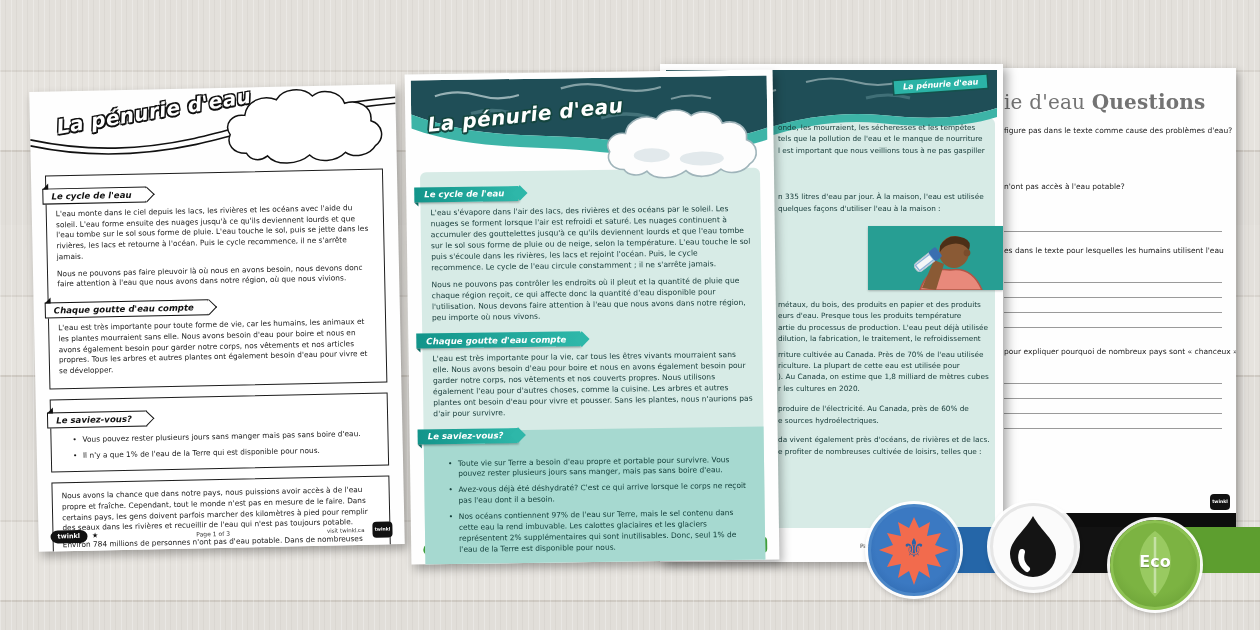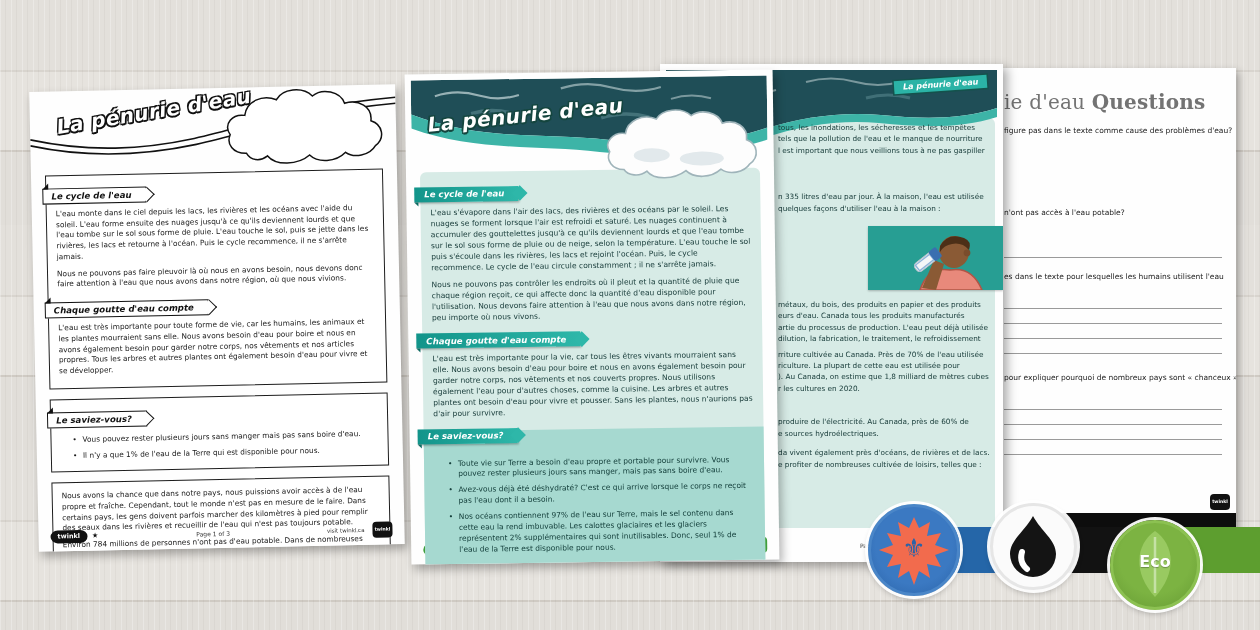--- a/index.html
+++ b/index.html
@@ -54,31 +54,31 @@
   .darkbox .tealbanner{transform:translateY(-8px);margin-left:-18px;}
   .darkbox ul.dots li{font-size:7.5px;color:#15403c;}
   
   .page3{left:660px;top:64px;width:343px;height:498px;z-index:3;box-shadow:4px 4px 10px rgba(0,0,0,.35);overflow:hidden;}
   .mint3{position:absolute;left:8px;right:8px;top:54px;bottom:34px;background:#d7ebe6;border-radius:6px;}
   .p3ocean{position:absolute;left:6px;right:6px;top:6px;height:112px;z-index:2;}
   .ribbon{position:absolute;right:16px;top:14px;transform:rotate(-4deg);background:#2bb3a6;color:#fff;font-size:8px;font-weight:bold;font-style:italic;
     padding:2px 9px;z-index:3;box-shadow:0 0 0 1.5px #14524c;}
   .p3text{position:absolute;left:118px;top:58px;width:224px;z-index:4;}
   .frag{font-size:7.3px;line-height:11.4px;white-space:nowrap;color:#163a38;}
-  .fgap4{margin-bottom:4px;} .fgap34{margin-bottom:35px;} .fgap10{margin-bottom:4px;} .fgap6{margin-bottom:22px;} .fgap8{margin-bottom:8px;}
+  .fgap4{margin-bottom:4px;} .fgap34{margin-bottom:35px;} .fgap10{margin-bottom:4px;} .fgap6{margin-bottom:9px;} .fgap8{margin-bottom:8px;}
   .boybox{position:relative;margin:12px 0 9px 90px;width:135px;height:64px;background:#279e93;box-shadow:0 1px 2px rgba(0,0,0,.25);}
   .p3footer{position:absolute;left:0;right:14px;bottom:9px;display:flex;align-items:center;}
   .p3footer .pageno{flex:none;margin-left:200px;}
   .p3footer .cert{margin-left:auto;}
   
   .page4{left:1002px;top:68px;width:234px;height:494px;z-index:2;box-shadow:3px 4px 8px rgba(0,0,0,.3);overflow:hidden;padding:0;}
   .q-title{margin:22px 0 0;padding-left:2px;font-size:20px;color:#737373;font-weight:normal;letter-spacing:.2px;font-family:"DejaVu Serif","Liberation Serif",serif;}
   .q-title b{font-weight:bold;}
   .qtext{font-size:7.5px;color:#222;margin:0;padding-left:2px;white-space:nowrap;}
-  .q1{margin-top:12px;} .q2{margin-top:73px;} .q3{margin-top:14px;} .q4{margin-top:19px;} .q5{margin-top:14px;}
+  .q1{margin-top:12px;} .q2{margin-top:47px;} .q3{margin-top:14px;} .q4{margin-top:19px;} .q5{margin-top:14px;}
   .ans{height:14px;border-bottom:1px solid #9a9a9a;margin:0 14px 0 2px;}
   .ans.first{margin-top:13px;}
   .q2line{margin-top:26px;}
   .blackbar{position:absolute;left:12px;right:0;bottom:33px;height:16px;background:#0d0d0d;}
   .p4cert{position:absolute;right:6px;bottom:52px;}
   
   .badgestrip{position:absolute;left:0;top:0;width:1260px;height:630px;z-index:10;pointer-events:none;}
   .bar{position:absolute;top:527px;height:46px;}
   .bar.blue{left:900px;width:140px;background:#2566a8;}
   .bar.black{left:1040px;width:115px;background:#121212;}
@@ -103,21 +103,21 @@
       <path d="M0,0 H331 V38 C295,50 255,49 215,45 C150,39 75,58 0,104 Z" fill="#1f4e57"></path>
       <path d="M0,104 C75,58 150,39 215,45 C255,49 295,50 331,38 L331,47 C295,59 253,57 213,53 C152,47 80,66 10,110 L0,110 Z" fill="#3db4a7"></path>
       <path d="M30,20 q20,-6 40,0 q20,6 40,0" stroke="#e8f4f3" stroke-width="2" fill="none" opacity=".55"></path>
       <path d="M140,12 q25,-7 50,0 q22,6 44,0" stroke="#e8f4f3" stroke-width="2" fill="none" opacity=".45"></path>
       <path d="M60,32 q18,-5 36,0" stroke="#57858c" stroke-width="3" fill="none" opacity=".6"></path>
       <path d="M200,28 q22,-6 44,0" stroke="#57858c" stroke-width="3" fill="none" opacity=".6"></path>
     </svg>
     <div class="ribbon">La pénurie d'eau</div>
     <div class="p3text">
       <div class="fgap34">
-        <div class="frag">tous, les inondations, les sécheresses et les tempêtes</div>
+        <div class="frag">onde, les mourraient, les sécheresses et les tempêtes</div>
         <div class="frag">tels que la pollution de l'eau et le manque de nourriture</div>
         <div class="frag">l est important que nous veillions tous à ne pas gaspiller</div>
       </div>
       <div>
         <div class="frag">n 335 litres d'eau par jour. À la maison, l'eau est utilisée</div>
         <div class="frag">quelques façons d'utiliser l'eau à la maison :</div>
       </div>
       <div class="boybox">
         <svg viewBox="0 0 135 64" width="135" height="64">
           <rect x="0" y="0" width="135" height="64" fill="#279e93"></rect>
@@ -128,21 +128,21 @@
           <circle cx="99" cy="27" r="3.4" fill="#7a4d2c"></circle>
           <g transform="rotate(-38 70 26)">
             <rect x="42" y="21" width="28" height="10" rx="4" fill="#f4f6f8" stroke="#b9c4cc" stroke-width="1"></rect>
             <rect x="44" y="22.5" width="18" height="7" fill="none" stroke="#8fb3d9" stroke-width="1.4"></rect>
             <rect x="62" y="20" width="9" height="12" rx="2" fill="#3a6fb0"></rect>
           </g>
         </svg>
       </div>
       <div class="fgap10">
         <div class="frag">métaux, du bois, des produits en papier et des produits</div>
-        <div class="frag">eurs d'eau. Canada tous les produits manufacturés</div>
+        <div class="frag">eurs d'eau. Presque tous les produits température</div>
         <div class="frag">artie du processus de production. L'eau peut déjà utilisée</div>
         <div class="frag">dilution, la fabrication, le traitement, le refroidissement</div>
       </div>
       <div class="fgap6">
         <div class="frag">rriture cultivée au Canada. Près de 70% de l'eau utilisée</div>
         <div class="frag">riculture. La plupart de cette eau est utilisée pour</div>
         <div class="frag">). Au Canada, on estime que 1,8 milliard de mètres cubes</div>
         <div class="frag">r les cultures en 2020.</div>
       </div>
       <div class="fgap8">

